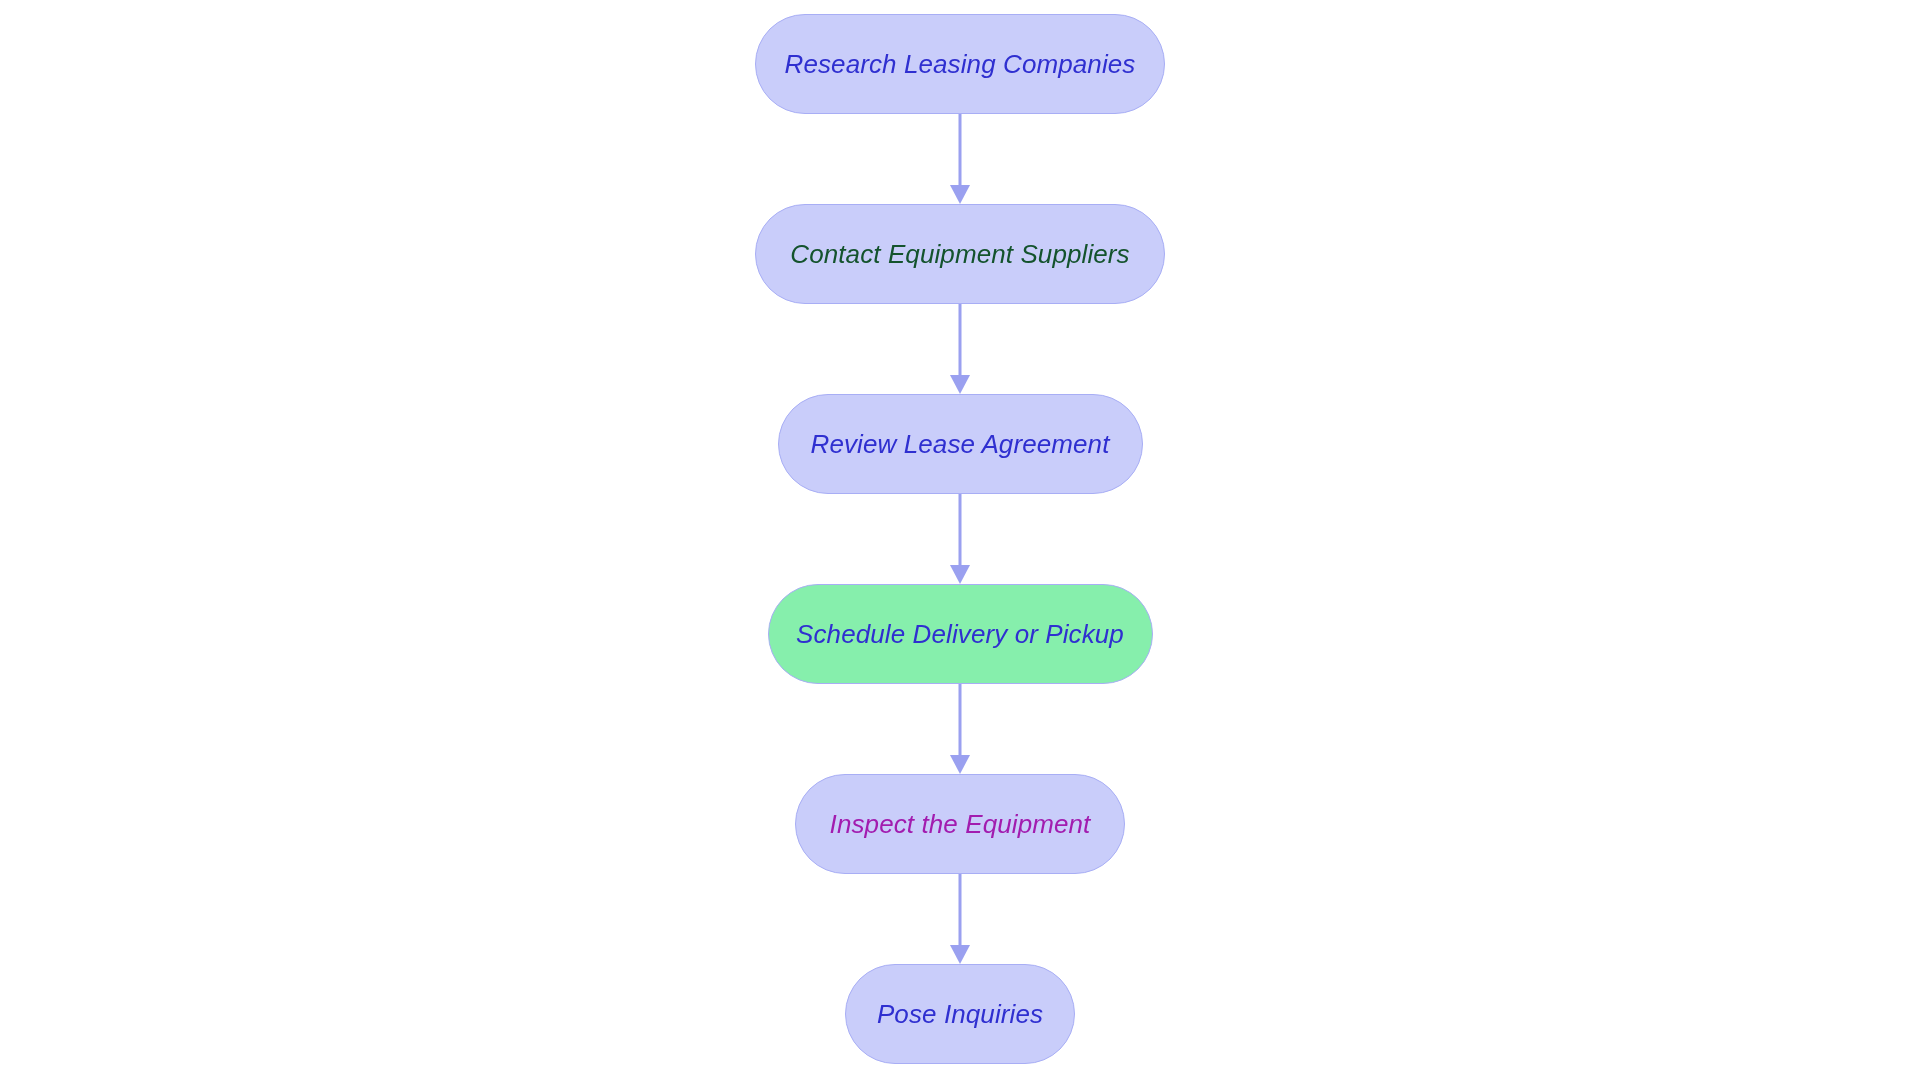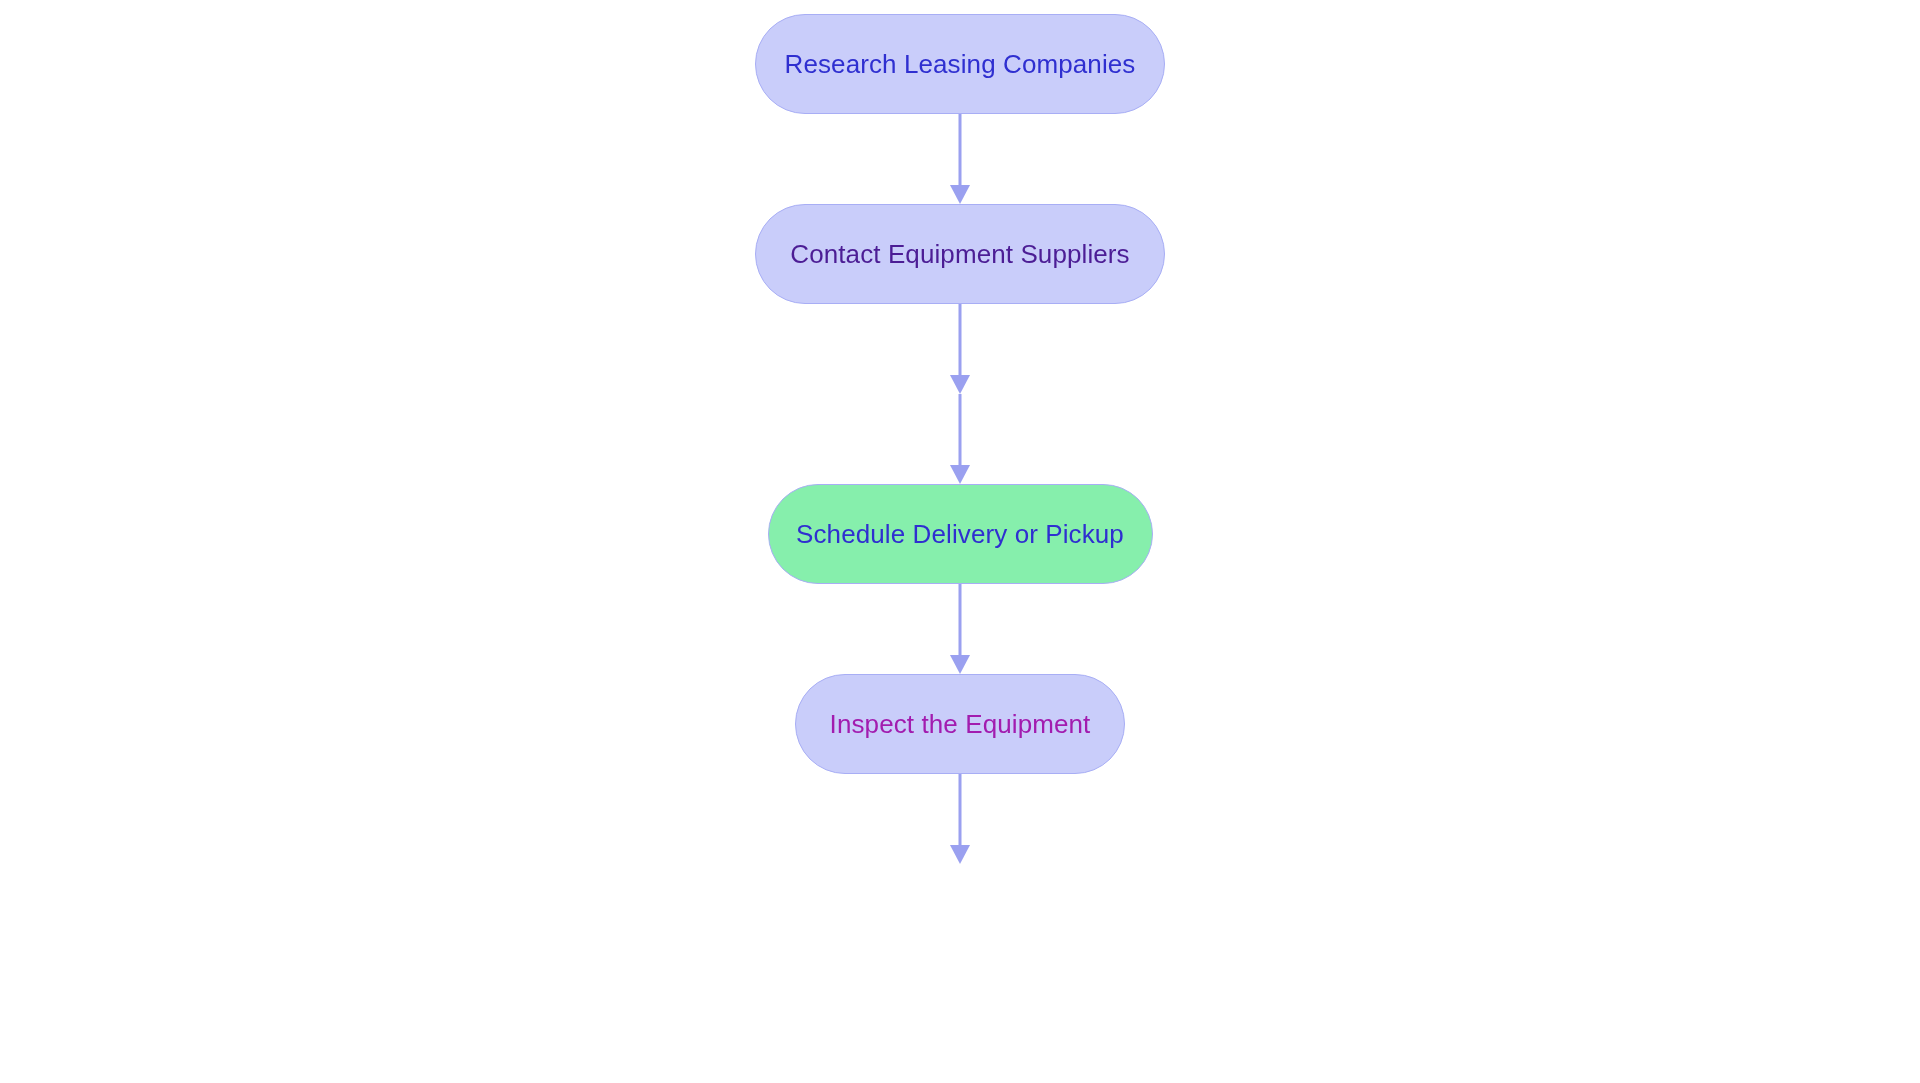--- a/index.html
+++ b/index.html
@@ -13,20 +13,21 @@
     height: 1083px;
     overflow: hidden;
     font-family: "Liberation Sans", sans-serif;
   }
 
   #flowchart-canvas {
     position: relative;
     width: 1920px;
     height: 1083px;
     background: #ffffff;
+    font-style: italic;
   }
 
   #flow-column {
     position: absolute;
     left: 0;
     top: 0;
     width: 1920px;
     height: 1083px;
     display: flex;
     flex-direction: column;
@@ -94,29 +95,32 @@
 
     <div class="flow-node" style="width: 410px; background: rgb(201, 205, 250); border-color: rgb(168, 174, 245); color: rgb(47, 47, 208);">
       <span class="node-label">Research Leasing Companies</span>
     </div>
 
     <div class="flow-connector">
       <span class="connector-line" style="background: rgb(154, 160, 240);"></span>
       <span class="connector-arrowhead" style="border-top-color: rgb(154, 160, 240);"></span>
     </div>
 
-    <div class="flow-node" style="width: 410px; background: rgb(201, 205, 250); border-color: rgb(168, 174, 245); color: #4c1d95;">
+    <div class="flow-node" style="width: 410px; background: rgb(201, 205, 250); border-color: rgb(168, 174, 245); color: #14532d;">
       <span class="node-label">Contact Equipment Suppliers</span>
     </div>
 
     <div class="flow-connector">
       <span class="connector-line" style="background: rgb(154, 160, 240);"></span>
       <span class="connector-arrowhead" style="border-top-color: rgb(154, 160, 240);"></span>
     </div>
 
+    <div class="flow-node" style="width: 365px; background: rgb(201, 205, 250); border-color: rgb(168, 174, 245); color: rgb(47, 47, 208);">
+      <span class="node-label">Review Lease Agreement</span>
+    </div>
 
     <div class="flow-connector">
       <span class="connector-line" style="background: rgb(154, 160, 240);"></span>
       <span class="connector-arrowhead" style="border-top-color: rgb(154, 160, 240);"></span>
     </div>
 
     <div class="flow-node" style="width: 385px; background: #86efac; border-color: rgb(168, 174, 245); color: rgb(47, 47, 208);">
       <span class="node-label">Schedule Delivery or Pickup</span>
     </div>
 
@@ -127,15 +131,18 @@
 
     <div class="flow-node" style="width: 330px; background: rgb(201, 205, 250); border-color: rgb(168, 174, 245); color: #a21caf;">
       <span class="node-label">Inspect the Equipment</span>
     </div>
 
     <div class="flow-connector">
       <span class="connector-line" style="background: rgb(154, 160, 240);"></span>
       <span class="connector-arrowhead" style="border-top-color: rgb(154, 160, 240);"></span>
     </div>
 
+    <div class="flow-node" style="width: 230px; background: rgb(201, 205, 250); border-color: rgb(168, 174, 245); color: rgb(47, 47, 208);">
+      <span class="node-label">Pose Inquiries</span>
+    </div>
 
   </div>
 </div>
 
 </body></html>

